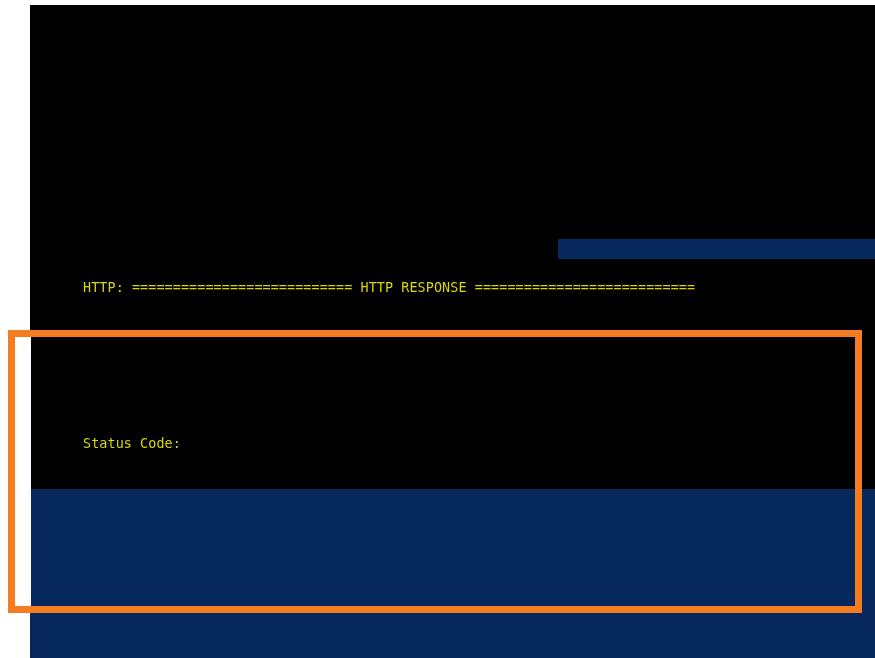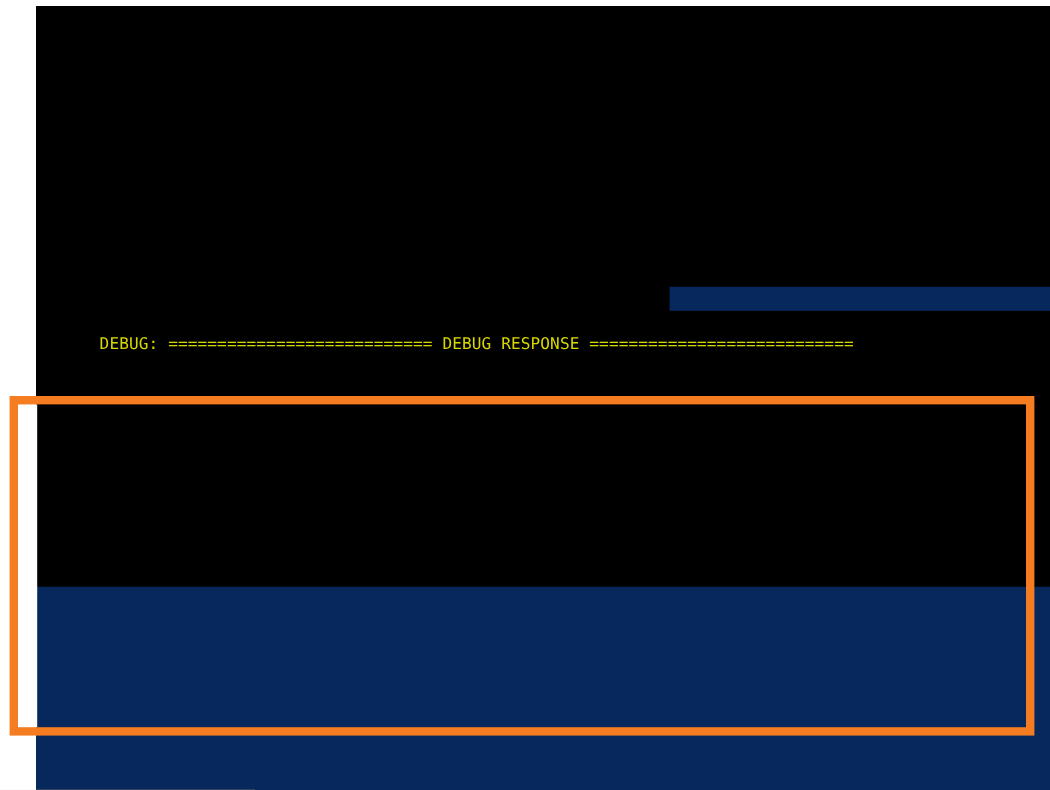--- a/index.html
+++ b/index.html
@@ -115,26 +115,29 @@
 
     
     <div id="bluezone"></div>
 
     
     <div class="line">&nbsp;</div>
 
     
     <div class="line">
       <span class="tailblue"></span>
-      <span class="yellow">DEBUG: =========================== DEBUG RESPONSE ===========================</span>
+      <span class="yellow">HTTP: =========================== HTTP RESPONSE ===========================</span>
     </div>
 
     <div class="line">&nbsp;</div>
 
     
+    <div class="line">
+      <span class="yellow">Status Code:</span>
+    </div>
 
     <div class="line">&nbsp;</div>
 
     
     <div class="line">
       
     </div>
 
     
 

